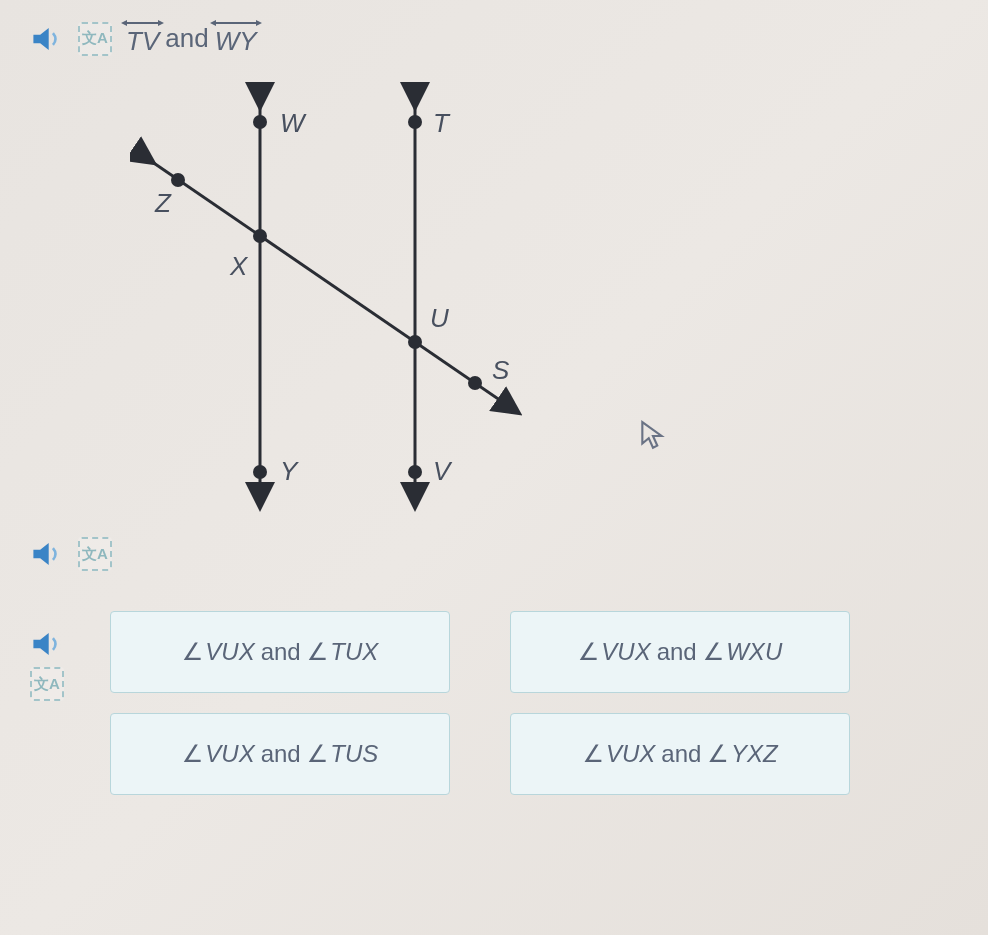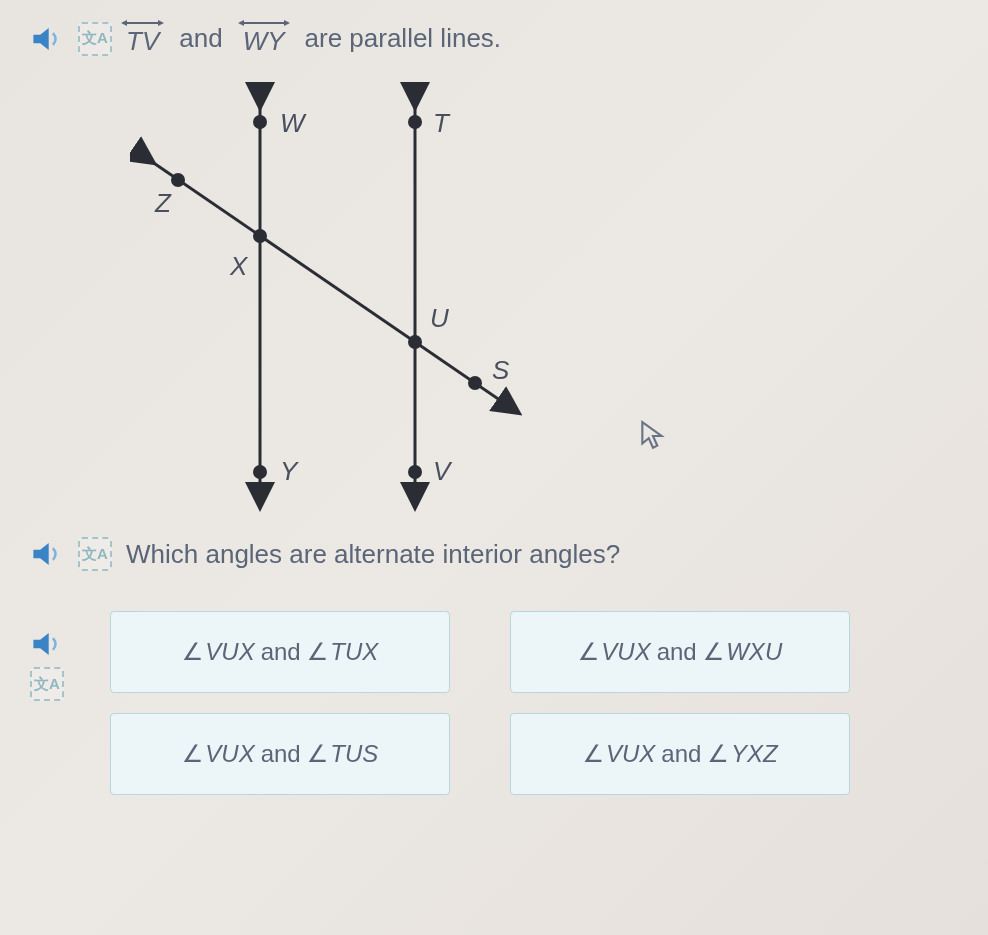--- a/index.html
+++ b/index.html
@@ -14,21 +14,21 @@
     .trans-icon {
       width:34px; height:34px;
       border:2px dashed #a3c4c9; border-radius:4px;
       display:flex; align-items:center; justify-content:center;
       color:#8fb8be; font-size:15px; font-weight:bold;
       background:rgba(255,255,255,0.2);
       text-align:right;
     }
     .statement {
       font-size:26px; color:#5a6578; display:flex;
-      align-items:center; gap:20px;
+      align-items:center; gap:6px;
     }
     .linelabel { position:relative; font-style:italic; display:inline-block; padding-top:6px; }
     .linelabel .arrows {
       position:absolute; top:-3px; left:-2px; right:-2px; height:9px;
     }
     .linelabel .arrows::before,
     .linelabel .arrows::after {
       content:''; position:absolute; top:3px; width:0; height:0;
       border-top:3px solid transparent; border-bottom:3px solid transparent;
     }
@@ -78,21 +78,20 @@
         </span>
       <span>TV</span>
     </span>
     <span style="font-style:normal">and</span>
     <span class="linelabel">
       <span class="arrows">
           <span></span>
         </span>
       <span>WY</span>
     </span>
-    <span style="font-style:normal">are parallel lines.</span>
   </span>
 </div>
 
 <div class="diagram">
   <svg width="420" height="440" viewBox="0 0 420 440">
     <defs>
       <marker id="ah" markerWidth="10" markerHeight="10" refX="5" refY="5" orient="auto">
         <path d="M0 0 L10 5 L0 10 Z" fill="#2a2d34"></path>
       </marker>
     </defs>
@@ -124,21 +123,20 @@
 </div>
 
 <div class="row">
   <span class="sound-icon">
     <svg viewBox="0 0 40 40">
       <path class="speaker-path" d="M4 15 L4 25 L12 25 L22 33 L22 7 L12 15 Z"></path>
       <path class="speaker-waves" stroke-width="3" d="M27 13 Q33 20 27 27"></path>
     </svg>
   </span>
   <span class="trans-icon">文A</span>
-  <span class="question">Which angles are alternate interior angles?</span>
 </div>
 
 <span class="cursor-icon">
   <svg viewBox="0 0 24 30">
       <path d="M2 2 L2 22 L8 17 L12 26 L16 24 L12 15 L20 15 Z" fill="none" stroke="#6a7385" stroke-width="2"></path>
     </svg>
 </span>
 
 <div class="answers-area">
   <div class="ans-row">

